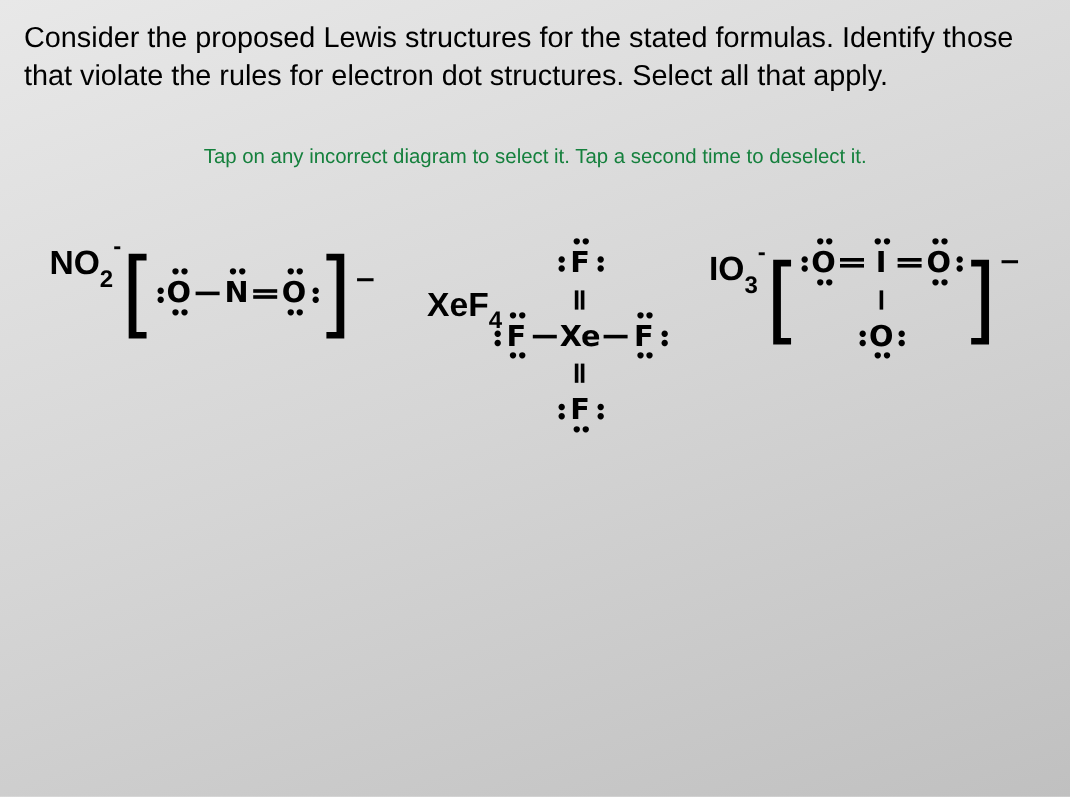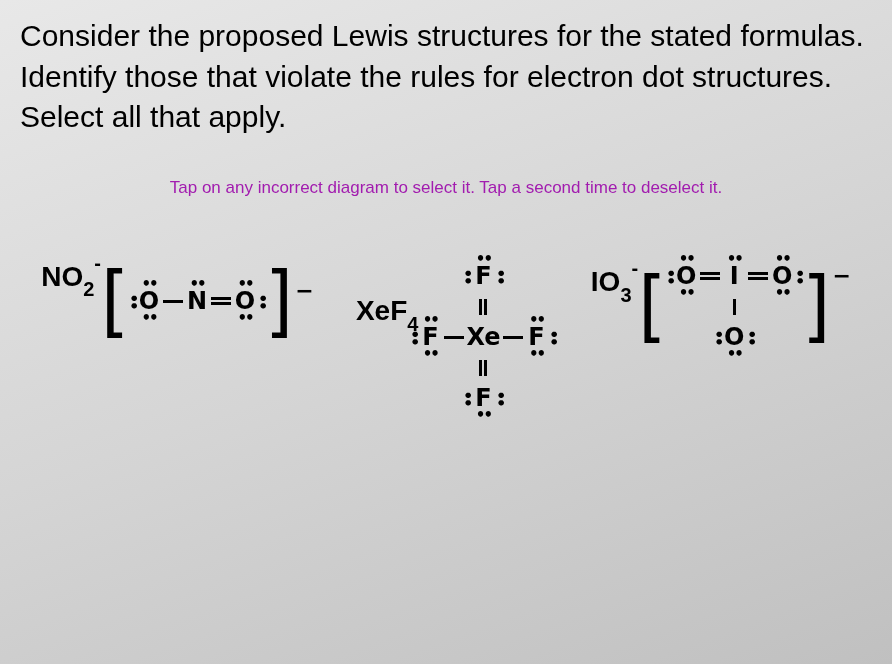--- a/index.html
+++ b/index.html
@@ -10,29 +10,29 @@
     body {
       width: 892px;
       height: 664px;
       background: linear-gradient(160deg, #e8e8e8 0%, #d5d5d5 50%, #c0c0c0 100%);
       font-family: Arial, Helvetica, sans-serif;
       color: #1a1a1a;
       padding: 16px 20px;
       overflow: hidden;
     }
     .question {
-      font-size: 30px;
+      font-size: 24px;
       line-height: 1.35;
       font-weight: 400;
       color: #000;
       margin-bottom: 40px;
     }
     .hint {
       font-size: 17px;
-      color: #a21caf;
+      color: #15803d;
       text-align: center;
       margin-bottom: 60px;
     }
     .diagrams-row {
       display: flex;
       justify-content: space-around;
       align-items: flex-start;
       gap: 20px;
       padding: 0 10px;
     }

